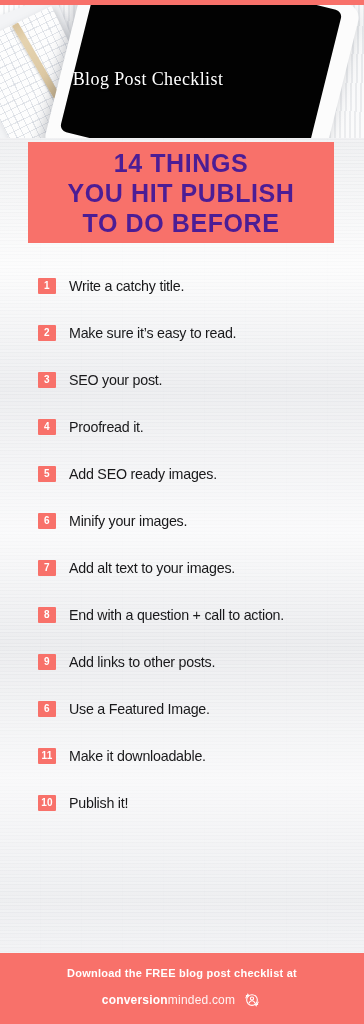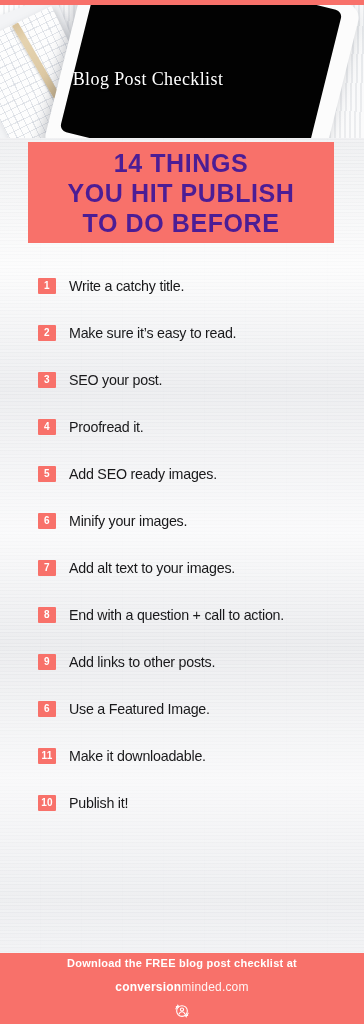--- a/index.html
+++ b/index.html
@@ -226,21 +226,20 @@
     font-size: 11px;
     letter-spacing: 0.25px;
     margin-bottom: 11px;
     text-align: center;
   }
   .footer-line2 {
     display: flex;
     align-items: center;
     justify-content: center;
     gap: 7px;
-    flex-direction: column;
   }
   .brand {
     font-family: "Liberation Sans", sans-serif;
     font-size: 12px;
     letter-spacing: 0.2px;
     color: #ffffff;
     white-space: nowrap;
   }
   .brand b { font-weight: bold; }
   .brand span.light { font-weight: normal; opacity: 0.92; }

